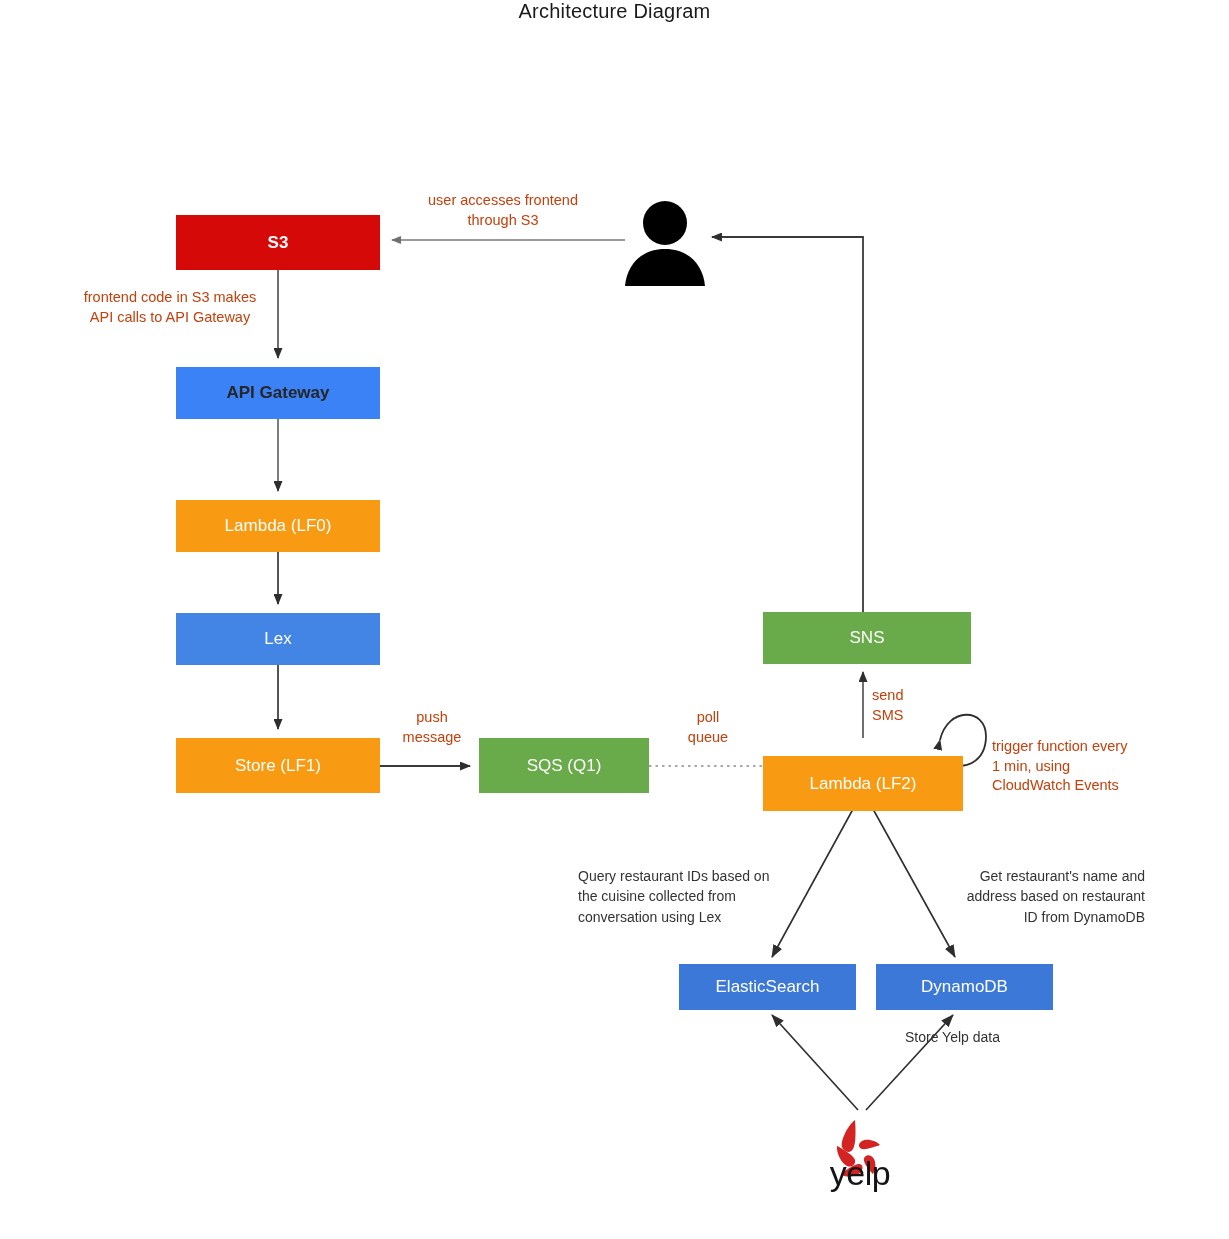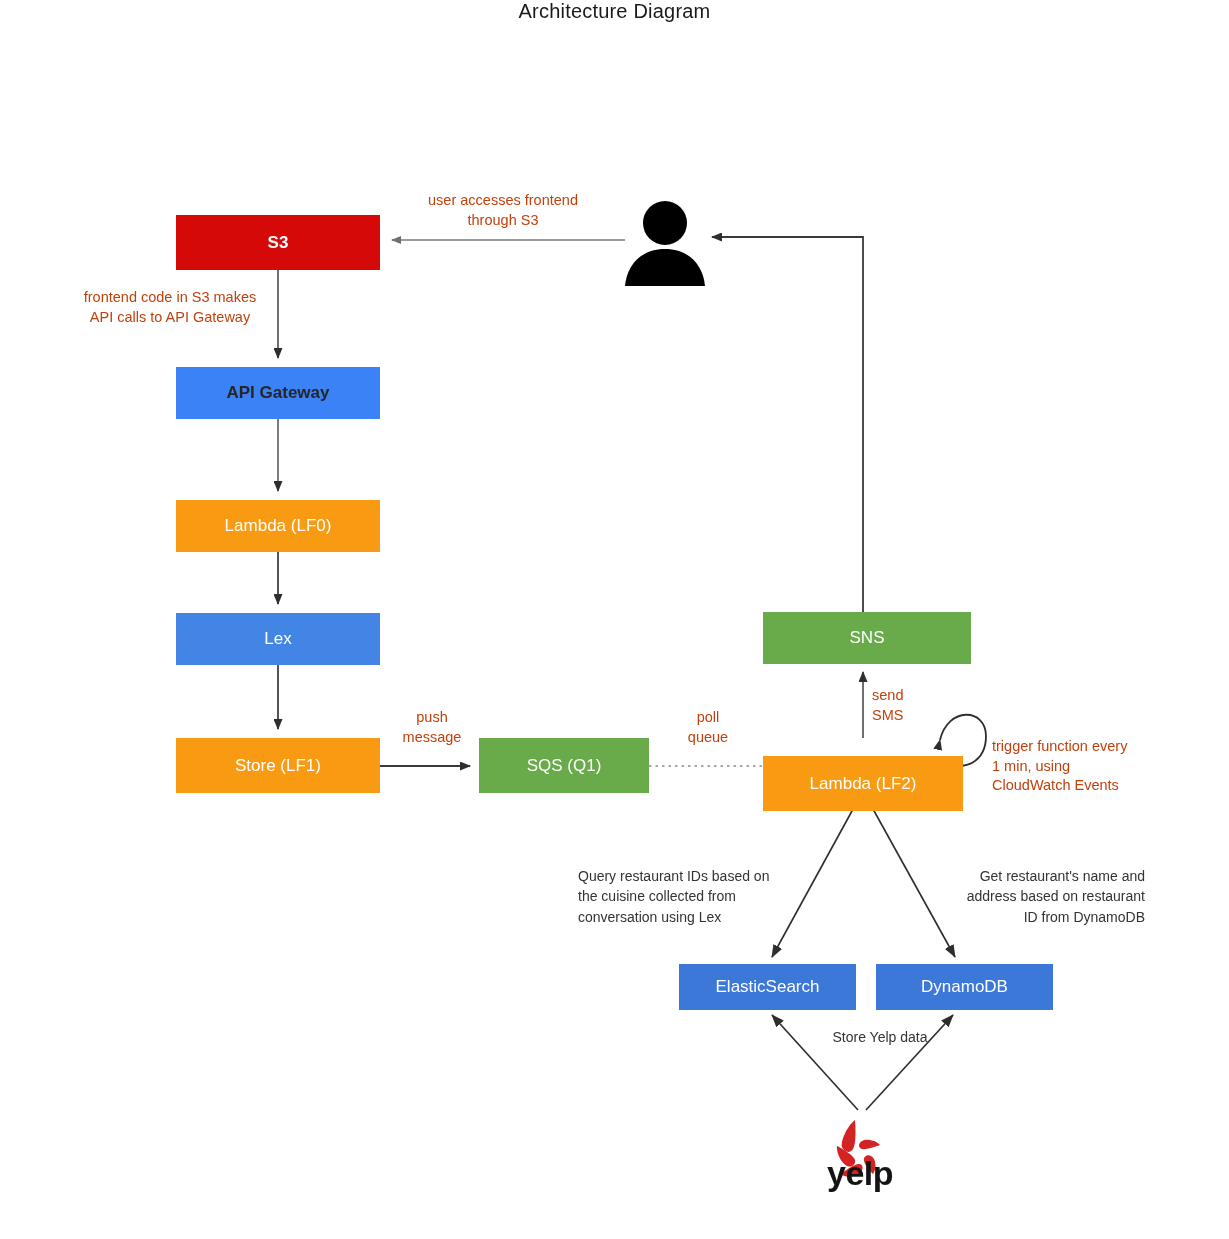--- a/index.html
+++ b/index.html
@@ -68,21 +68,21 @@
     line-height: 1.45;
   }
   .lbl-user-access  { left:398px; top:191px;  width:210px; text-align:center; }
   .lbl-frontend     { left:55px;  top:288px;  width:230px; text-align:center; }
   .lbl-push         { left:382px; top:708px;  width:100px; text-align:center; }
   .lbl-poll         { left:665px; top:708px;  width:86px;  text-align:center; }
   .lbl-sendsms      { left:872px; top:686px;  width:60px;  text-align:left; }
   .lbl-trigger      { left:992px; top:709px;  width:180px; text-align:left;margin-top:28px; }
   .lbl-query        { left:578px; top:866px;  width:222px; text-align:left; }
   .lbl-get          { left:930px; top:866px;  width:215px; text-align:right; }
-  .lbl-store        { left:760px; top:1027px; width:240px; text-align:center; }
+  .lbl-store        { left:760px; top:1027px; width:240px; text-align:right; }
 
   .user-icon {
     position: absolute;
     left: 620px;
     top: 200px;
     width: 90px;
     height: 86px;
   }
   .yelp-logo {
     position: absolute;
@@ -91,21 +91,21 @@
     width: 130px;
     height: 90px;
   }
   .yelp-word {
     position: absolute;
     left: 795px;
     top: 1154px;
     width: 130px;
     text-align: center;
     font-size: 34px;
-    font-weight: bold;
+    font-weight: normal;
     color: #141414;
     letter-spacing: -0.5px;
   }
 </style>
 </head>
 <body>
 
 <div id="canvas">
 
   <div class="page-title">Architecture Diagram</div>

